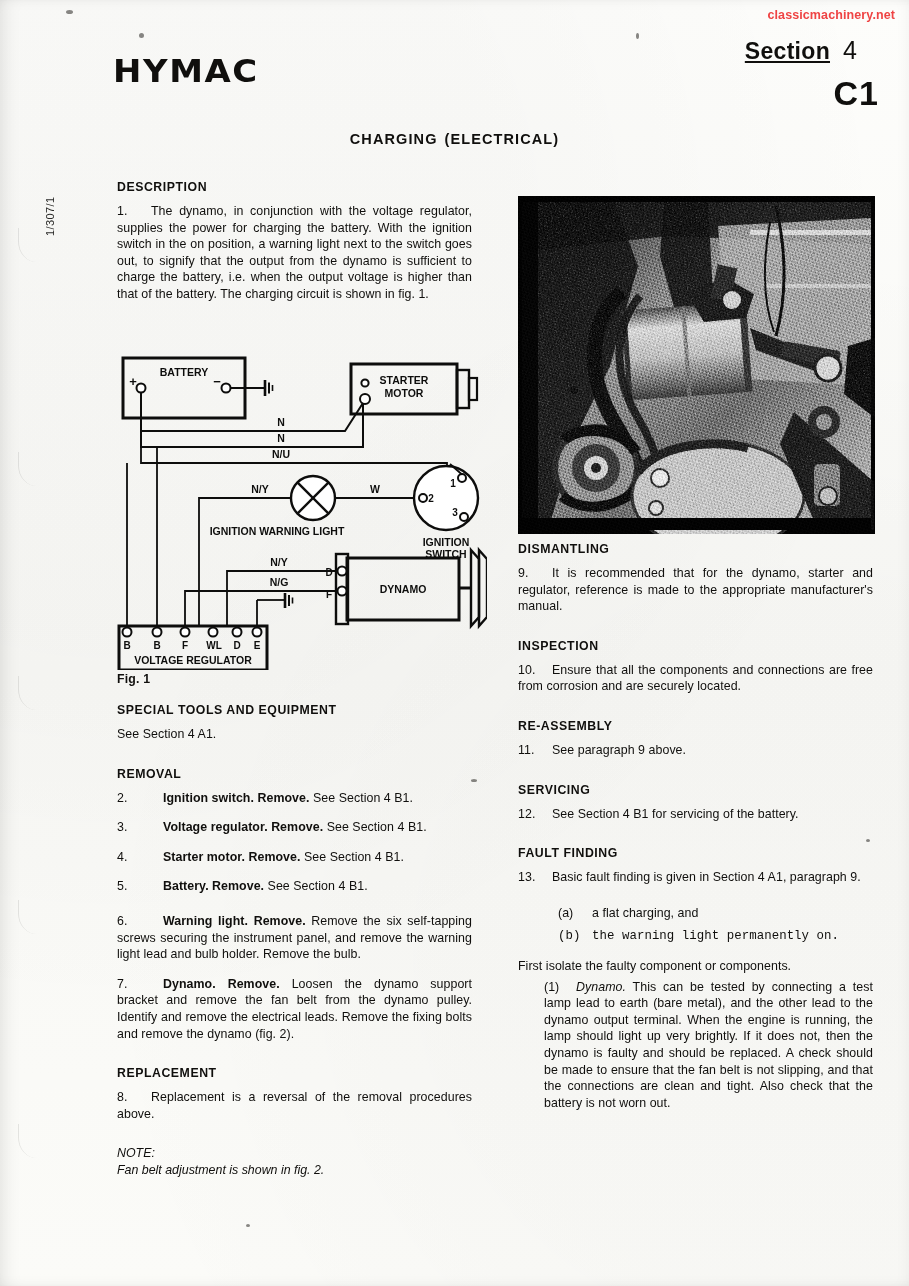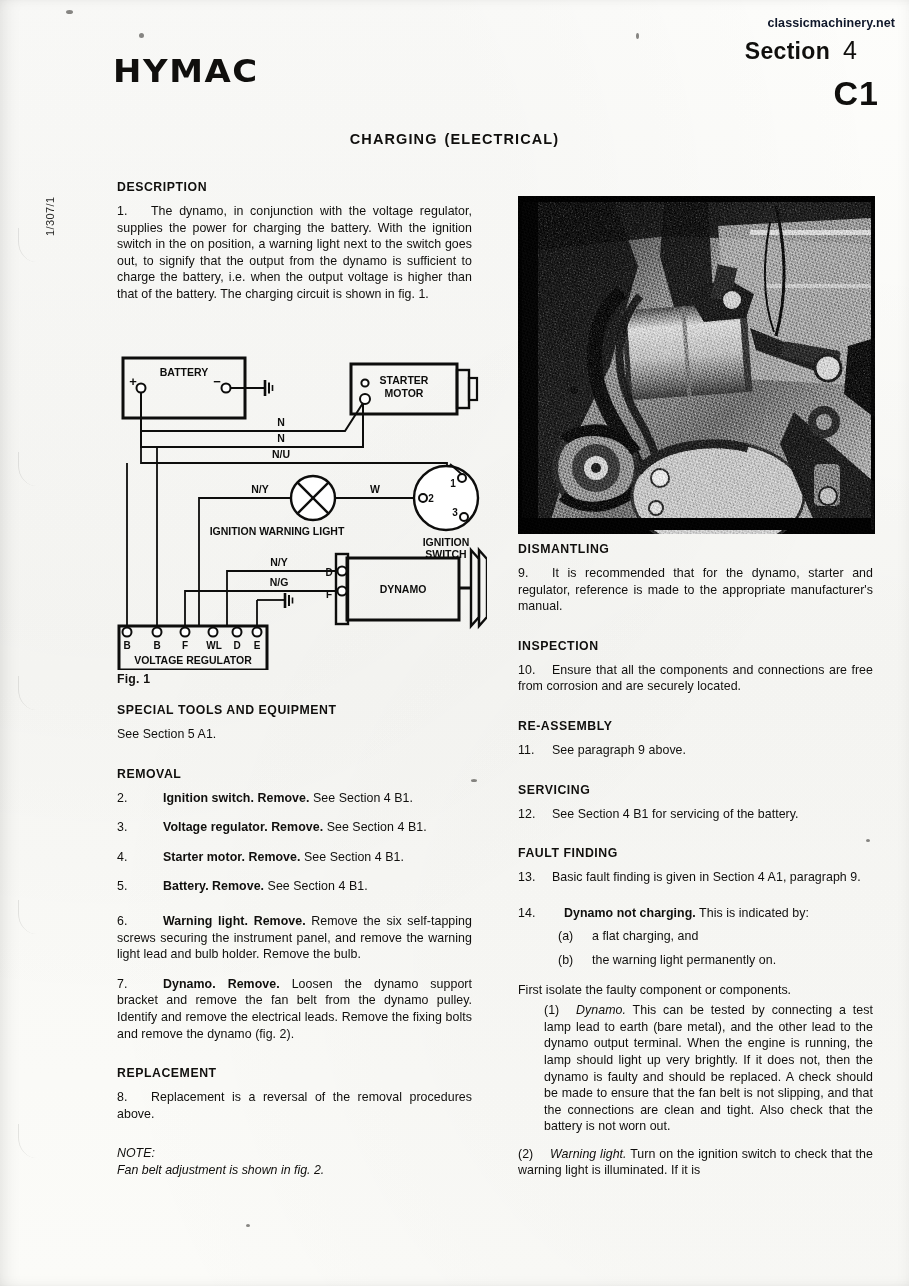--- a/index.html
+++ b/index.html
@@ -34,37 +34,37 @@
   .punch{
     position:absolute;left:18px;width:30px;height:34px;
     border-left:1px solid rgba(0,0,0,0.16);
     border-radius:0 0 0 60%;
     pointer-events:none;opacity:.55;
   }
   .speck{position:absolute;background:rgba(40,38,34,.55);pointer-events:none;border-radius:50%;}
 
   
   .watermark{
-    position:absolute;top:16px;right:14px;
-    color:#0f172a;
+    position:absolute;top:8px;right:14px;
+    color:#ef4444;
     font-size:12.5px;font-weight:700;letter-spacing:.1px;
     font-family:"Liberation Sans", sans-serif;
   }
 
   
   .logo{
     position:absolute;left:113px;top:52px;
     font-family:"DejaVu Sans", sans-serif;
     font-weight:700;font-size:32px;letter-spacing:1.5px;
     transform:scaleX(1.06);
     transform-origin:left center;
   }
   .section-line{
     position:absolute;right:32px;top:36px;
-    font-size:23px;font-weight:700;letter-spacing:.3px;
+    font-size:23px;font-weight:700;letter-spacing:.3px;text-decoration:underline;
   }
   .section-line .num{margin-left:13px;font-size:25px;}
   .code{
     position:absolute;right:30px;top:74px;
     font-size:34px;font-weight:700;letter-spacing:1px;
   }
   .page-title{
     position:absolute;left:0;right:0;top:131px;
     text-align:center;
     font-size:14.5px;font-weight:600;letter-spacing:1.1px;
@@ -273,21 +273,21 @@
     <text x="16" y="36">+</text>
     <text x="100" y="36">−</text>
   </g>
 </svg>
 </div>
 
 <div class="col col-left" style="top:672px;">
   <p class="fig-cap">Fig. 1</p>
   <div class="sec-gap"></div>
   <h2 class="head">SPECIAL TOOLS AND EQUIPMENT</h2>
-  <p class="body left">See Section 5 A1.</p>
+  <p class="body left">See Section 4 A1.</p>
   <div class="sec-gap-sm"></div>
   <h2 class="head">REMOVAL</h2>
 
   <p class="body left"><span class="num">2.</span><b class="lead">Ignition switch. Remove.</b><span> See Section 4 B1.</span></p>
   <p class="body left"><span class="num">3.</span><b class="lead">Voltage regulator. Remove.</b><span> See Section 4 B1.</span></p>
   <p class="body left"><span class="num">4.</span><b class="lead">Starter motor. Remove.</b><span> See Section 4 B1.</span></p>
   <p class="body left"><span class="num">5.</span><b class="lead">Battery. Remove.</b><span> See Section 4 B1.</span></p>
   <div style="height:5px"></div>
   <p class="body"><span class="num">6.</span><b class="lead">Warning light. Remove.</b><span> Remove the six self-tapping screws securing the instrument panel, and remove the warning light lead and bulb holder. Remove the bulb.</span></p>
   <p class="body"><span class="num">7.</span><b class="lead">Dynamo. Remove.</b><span> Loosen the dynamo support bracket and remove the fan belt from the dynamo pulley. Identify and remove the electrical leads. Remove the fixing bolts and remove the dynamo (fig. 2).</span></p>
@@ -417,21 +417,19 @@
   <div class="sec-gap-sm"></div>
   <h2 class="head">RE-ASSEMBLY</h2>
   <p class="body left"><span class="num">11.</span><span>See paragraph 9 above.</span></p>
   <div class="sec-gap-sm"></div>
   <h2 class="head">SERVICING</h2>
   <p class="body left"><span class="num">12.</span><span>See Section 4 B1 for servicing of the battery.</span></p>
   <div class="sec-gap-sm"></div>
   <h2 class="head">FAULT FINDING</h2>
   <p class="body"><span class="num">13.</span><span>Basic fault finding is given in Section 4 A1, paragraph 9.</span></p>
   <div style="height:6px"></div>
-  <p class="body left nomargin" style="margin-bottom:7px;"><span class="num">14.</span><b class="lead">Dynamo not charging.</b><span> This is indicated by:</span></p>
   <p class="body left" style="margin-left:40px;margin-bottom:7px;"><span class="num">(a)</span><span>a flat charging, and</span></p>
-  <p class="body left" style="margin-left:40px;"><span class="num">(b)</span><span>the warning light permanently on.</span></p>
+  <p class="body left" style="margin-left:40px;font-family:Liberation Mono, monospace;"><span class="num">(b)</span><span>the warning light permanently on.</span></p>
   <p class="body left" style="margin-bottom:4px;">First isolate the faulty component or components.</p>
   <p class="body" style="padding-left:26px;margin-bottom:11px;"><span class="num" style="width:32px;">(1)</span><i class="it">Dynamo.</i><span> This can be tested by connecting a test lamp lead to earth (bare metal), and the other lead to the dynamo output terminal. When the engine is running, the lamp should light up very brightly. If it does not, then the dynamo is faulty and should be replaced. A check should be made to ensure that the fan belt is not slipping, and that the connections are clean and tight. Also check that the battery is not worn out.</span></p>
-  <p class="body"><span class="num" style="width:32px;">(2)</span><i class="it">Warning light.</i><span> Turn on the ignition switch to check that the warning light is illuminated. If it is</span></p>
 </div>
 
 <div class="edge-shadow"></div>
 
 </body></html>

